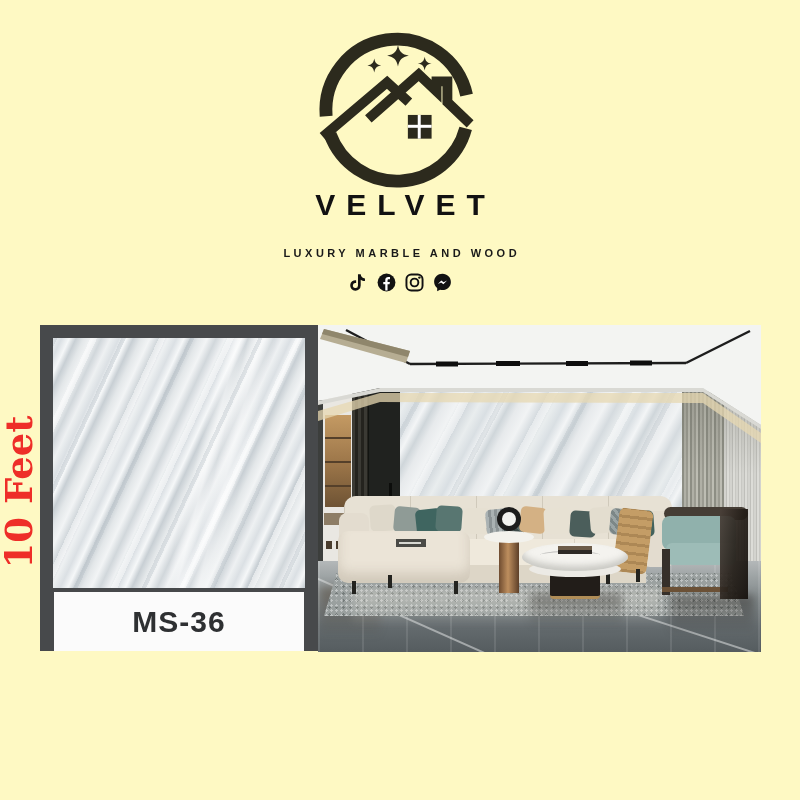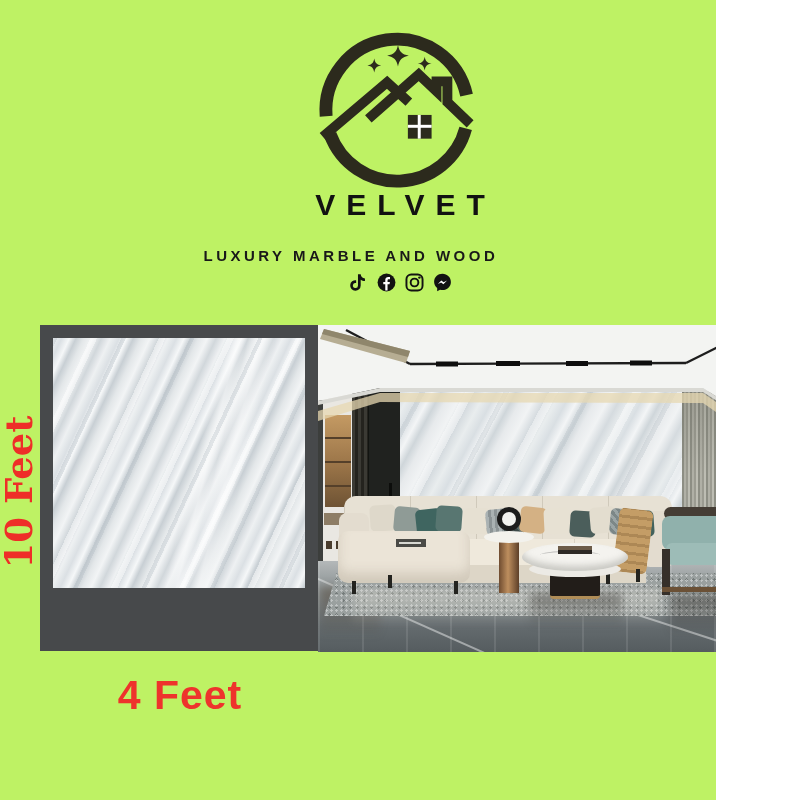--- a/index.html
+++ b/index.html
@@ -1,26 +1,26 @@
 <!DOCTYPE html>
 <html><head>
 <meta charset="utf-8">
 <style>
   * { margin:0; padding:0; box-sizing:border-box; }
   html,body { width:800px; height:800px; background:#ffffff; font-family:"Liberation Sans", sans-serif; }
-  .canvas { position:relative; width:716px; height:800px; background:#bef264; overflow:hidden; }
+  .canvas { position:relative; width:800px; height:800px; background:#fef9c3; overflow:hidden; }
 
   
   .logo-svg { position:absolute; left:313px; top:26px; width:168px; height:168px; }
   .brand-name { position:absolute; left:200px; top:188px; width:400px; text-align:center;
     font-size:30px; font-weight:800; letter-spacing:11px; padding-left:11px; color:#121212; }
   .brand-tagline { position:absolute; left:160px; top:217px; width:480px; text-align:center;
     font-size:17px; font-weight:700; letter-spacing:5px; padding-left:5px; color:#131313; }
-  .brand-line1 { position:absolute; left:200px; top:247px; width:400px; text-align:left;
-    font-size:15px; font-weight:700; letter-spacing:3.5px; padding-left:3.5px; color:#191919; }
+  .brand-line1 { position:absolute; left:200px; top:247px; width:400px; text-align:center;
+    font-size:11px; font-weight:700; letter-spacing:3.5px; padding-left:3.5px; color:#191919; }
   .brand-line2 { position:absolute; left:200px; top:261px; width:400px; text-align:center;
     font-size:10px; font-weight:700; letter-spacing:3.5px; padding-left:3.5px; color:#191919; }
   .social-row { position:absolute; left:200px; top:271px; width:400px; height:22px;
     display:flex; justify-content:center; align-items:center; gap:7px; }
   .social-row svg { width:21px; height:21px; }
   .brand-handle { position:absolute; left:200px; top:291px; width:400px; text-align:center;
     font-size:10px; font-weight:700; letter-spacing:2.5px; padding-left:2.5px; color:#1c1c1c; }
 
   
   .sample-board { position:absolute; left:40px; top:325px; width:278px; height:326px; background:#47494b; }
@@ -191,24 +191,26 @@
     <svg viewBox="0 0 24 24">
       <path fill="#121212" d="M12 2C6.6 2 2.4 6 2.4 11.2c0 2.9 1.3 5.4 3.5 7.1V22l3.3-1.8c.9.2 1.8.4 2.8.4 5.4 0 9.6-4 9.6-9.2S17.4 2 12 2z"></path>
       <path fill="#ffffff" d="M6.7 13.8l3.9-4.2 2.7 2 3.9-2-4.2 4.5-2.6-2-3.7 1.7z"></path>
     </svg>
   </div>
 
   <div class="sample-board">
     <div class="sample-marble">
       <div class="soft-bands"></div>
     </div>
+    <div class="sample-label-strip">
+      <span class="sample-code">MS-36</span>
+    </div>
   </div>
 
   <div class="dim-height">10 Feet</div>
-  <div class="dim-width">4 Feet</div>
 
   <div class="room">
 
     <div class="wall-marble">
       <div class="soft-bands"></div>
     </div>
 
     <div class="nook">
       <span class="edge"></span>
       <div class="niche">

